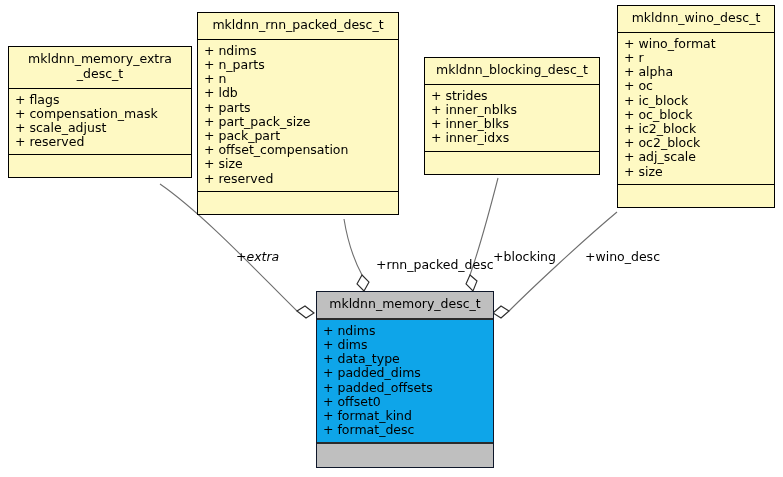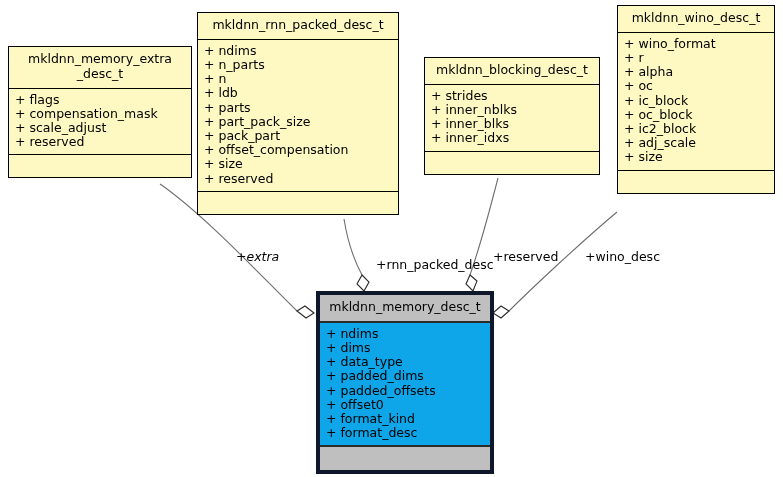--- a/index.html
+++ b/index.html
@@ -23,21 +23,21 @@
     position: absolute;
     box-sizing: border-box;
     border: 1px solid #000000;
     background: #fef9c3;
     font-size: 12.5px;
     line-height: 1.0;
     color: #000000;
   }
   .uml-class.filled {
     background: #bfbfbf;
-    border: 4px solid #0f172a;
+    border: 1px solid #0f172a;
   }
   .uml-title {
     box-sizing: border-box;
     text-align: center;
     padding: 5px 6px 6px 6px;
     border-bottom: 1px solid #000000;
     white-space: pre-line;
     font-size: 12.5px;
     line-height: 1.18;
   }
@@ -163,20 +163,21 @@
   <div class="uml-class" style="left:617px; top:5px; width:158px;">
     <div class="uml-title">mkldnn_wino_desc_t</div>
     <div class="uml-attrs">
       <div class="uml-attr">+ wino_format</div>
       <div class="uml-attr">+ r</div>
       <div class="uml-attr">+ alpha</div>
       <div class="uml-attr">+ oc</div>
       <div class="uml-attr">+ ic_block</div>
       <div class="uml-attr">+ oc_block</div>
       <div class="uml-attr">+ ic2_block</div>
+      <div class="uml-attr">+ oc2_block</div>
       <div class="uml-attr">+ adj_scale</div>
       <div class="uml-attr">+ size</div>
     </div>
     <div class="uml-methods" style="height:22px;"></div>
   </div>
 
   <div class="uml-class filled" style="left:316px; top:291px; width:178px;">
     <div class="uml-title">mkldnn_memory_desc_t</div>
     <div class="uml-attrs">
       <div class="uml-attr">+ ndims</div>
@@ -188,17 +189,17 @@
       <div class="uml-attr">+ format_kind</div>
       <div class="uml-attr">+ format_desc</div>
     </div>
     <div class="uml-methods" style="height:23px;"></div>
   </div>
 
   <div class="edge-label" style="left:236px; top:251px;font-style:italic;">+extra</div>
 
   <div class="edge-label" style="left:376px; top:251px;margin-top:8px;">+rnn_packed_desc</div>
 
-  <div class="edge-label" style="left:493px; top:251px;">+reserved</div>
+  <div class="edge-label" style="left:493px; top:251px;">+blocking</div>
 
   <div class="edge-label" style="left:585px; top:251px;">+wino_desc</div>
 
 </div>
 
 </body></html>

